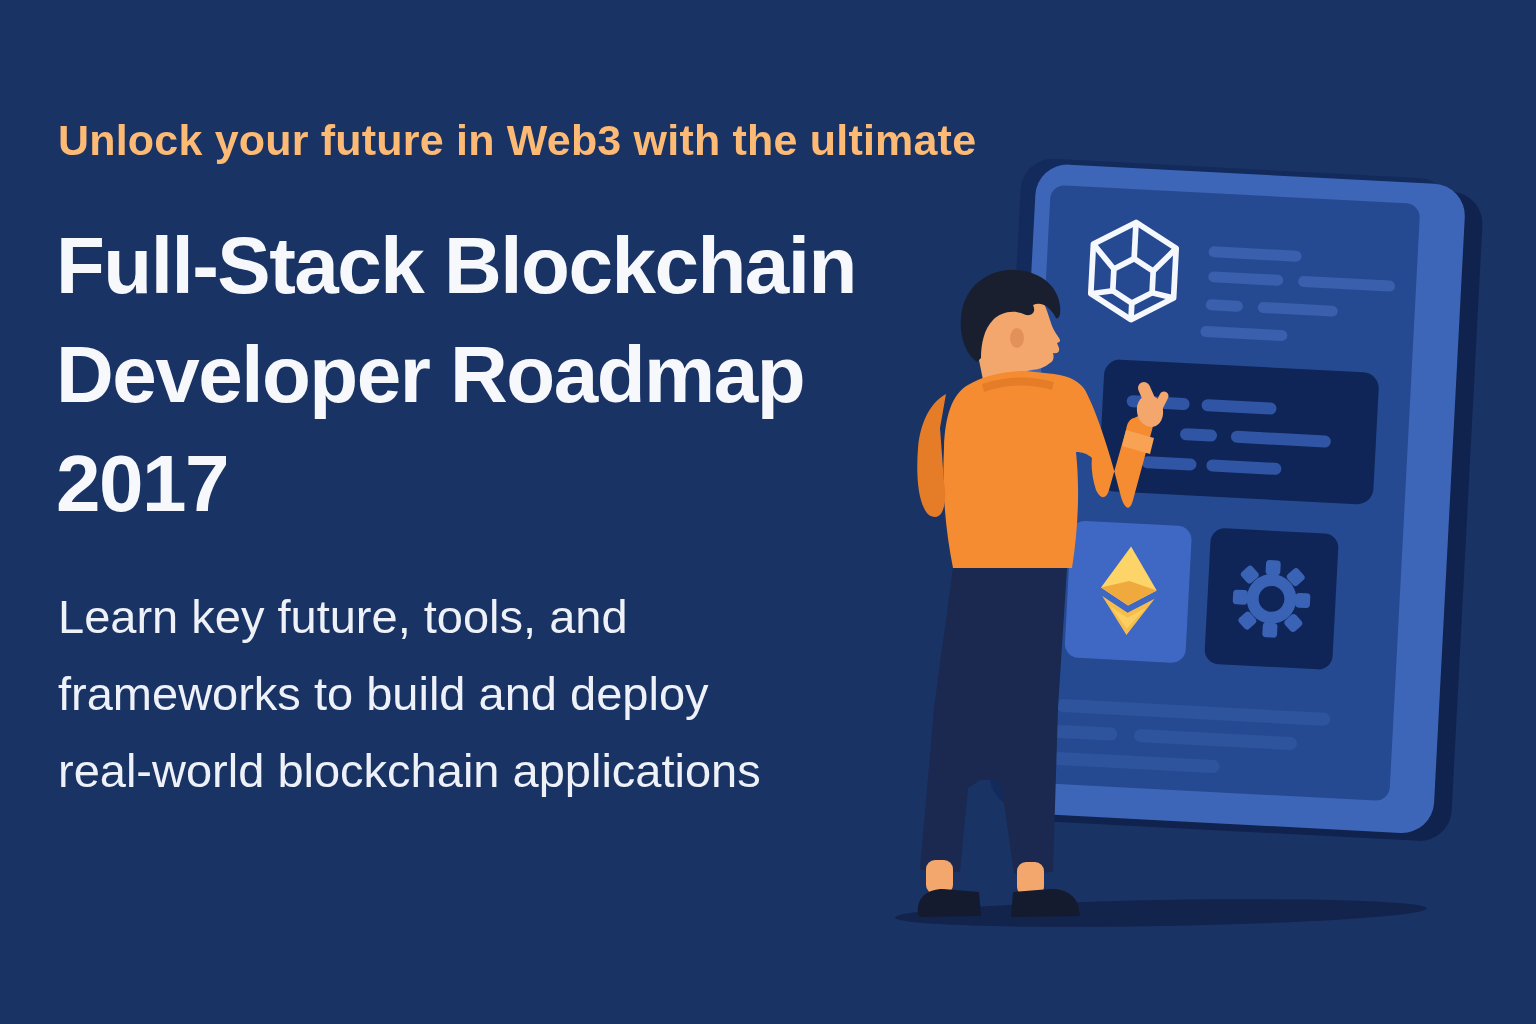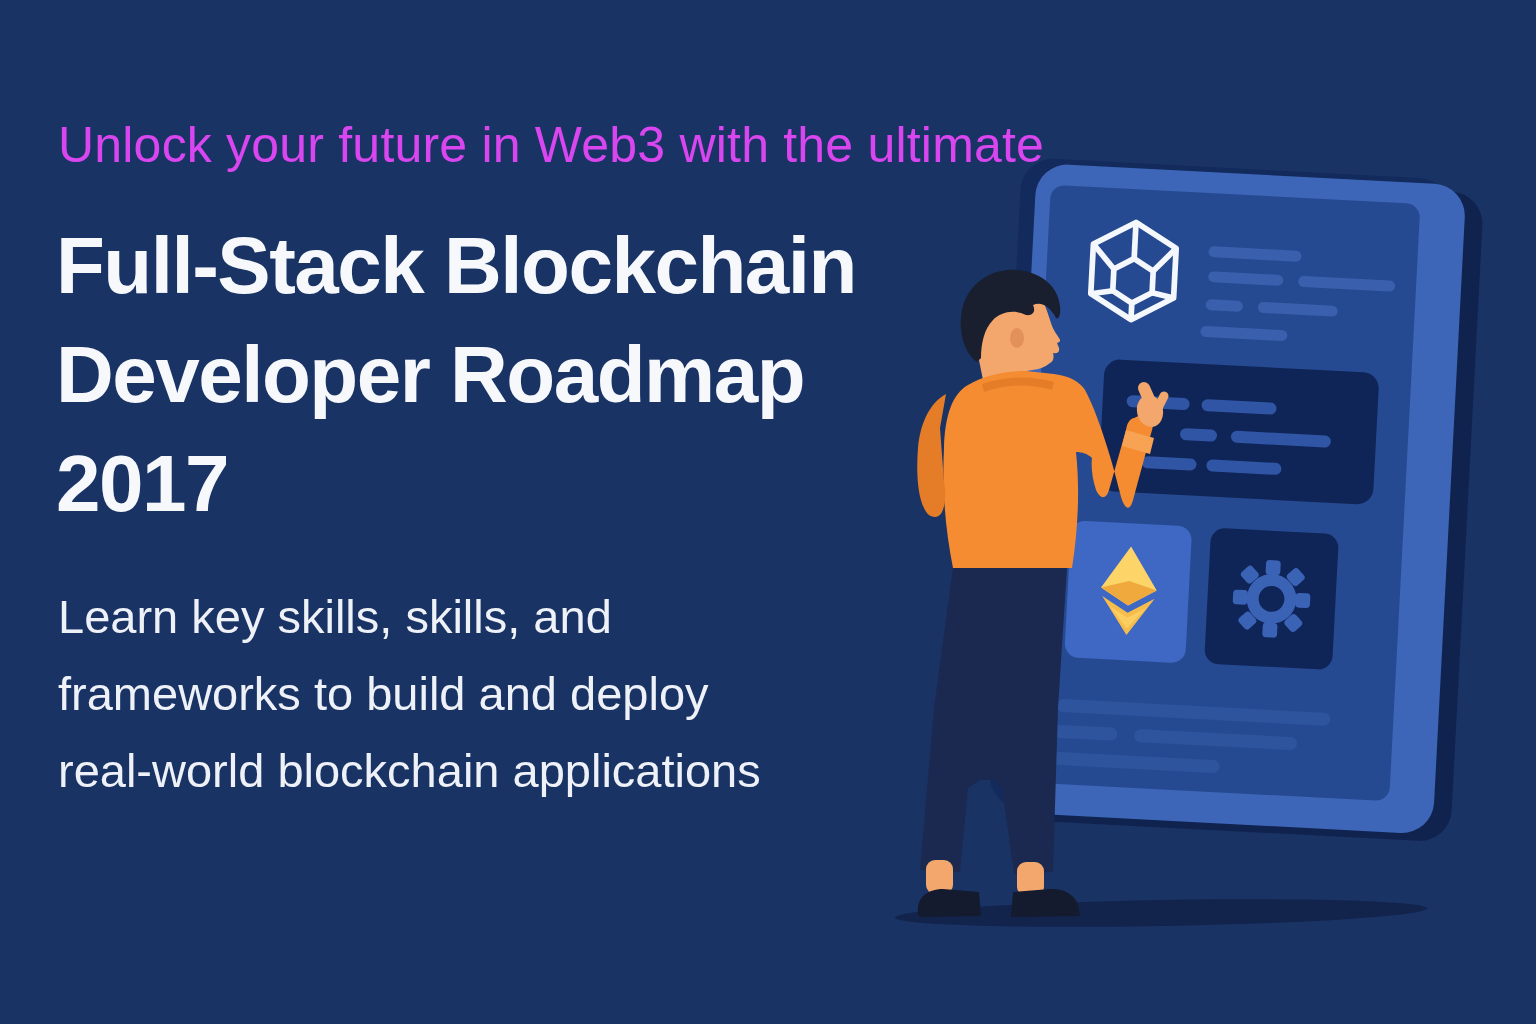--- a/index.html
+++ b/index.html
@@ -4,22 +4,22 @@
 <style>
   html,body{margin:0;padding:0;background:#0e1c3d;}
   .canvas{
     position:relative;width:1536px;height:1024px;overflow:hidden;
     background:#1a3365;
     font-family:"Liberation Sans",sans-serif;
   }
   
   .eyebrow{
     position:absolute;left:58px;top:116px;
-    font-size:50px;font-weight:400;letter-spacing:.2px;
-    color:#d946ef;white-space:pre-line;
+    font-size:43px;font-weight:700;letter-spacing:.2px;
+    color:#fdba74;white-space:pre-line;
   }
   .title{
     position:absolute;left:56px;top:212px;margin:0;
     font-size:80px;font-weight:700;letter-spacing:-1.5px;line-height:1.36;
     color:#f6f8fb;white-space:pre-line;
   }
   .desc{
     position:absolute;left:58px;top:578px;
     font-size:47px;font-weight:400;line-height:1.64;
     color:#eef2f8;white-space:pre-line;
@@ -63,21 +63,21 @@
 </style>
 </head>
 <body>
 
 <div class="canvas">
 
   <div class="eyebrow">Unlock your future in Web3 with the ultimate</div>
   <h1 class="title">Full-Stack Blockchain
 Developer Roadmap
 2017</h1>
-  <div class="desc">Learn key skills, skills, and
+  <div class="desc">Learn key future, tools, and
 frameworks to build and deploy
 real-world blockchain applications</div>
 
   <div class="tablet">
     <div class="screen">
 
       <svg class="hex-icon" width="104" height="114" viewBox="0 0 100 110">
         <g fill="none" stroke="#f4f7fc" stroke-width="5.5" stroke-linejoin="round">
           <polygon points="50,5 90,28 90,76 50,99 10,76 10,28"></polygon>
           <polygon points="50,40 69,51 69,72 50,83 31,72 31,51"></polygon>

